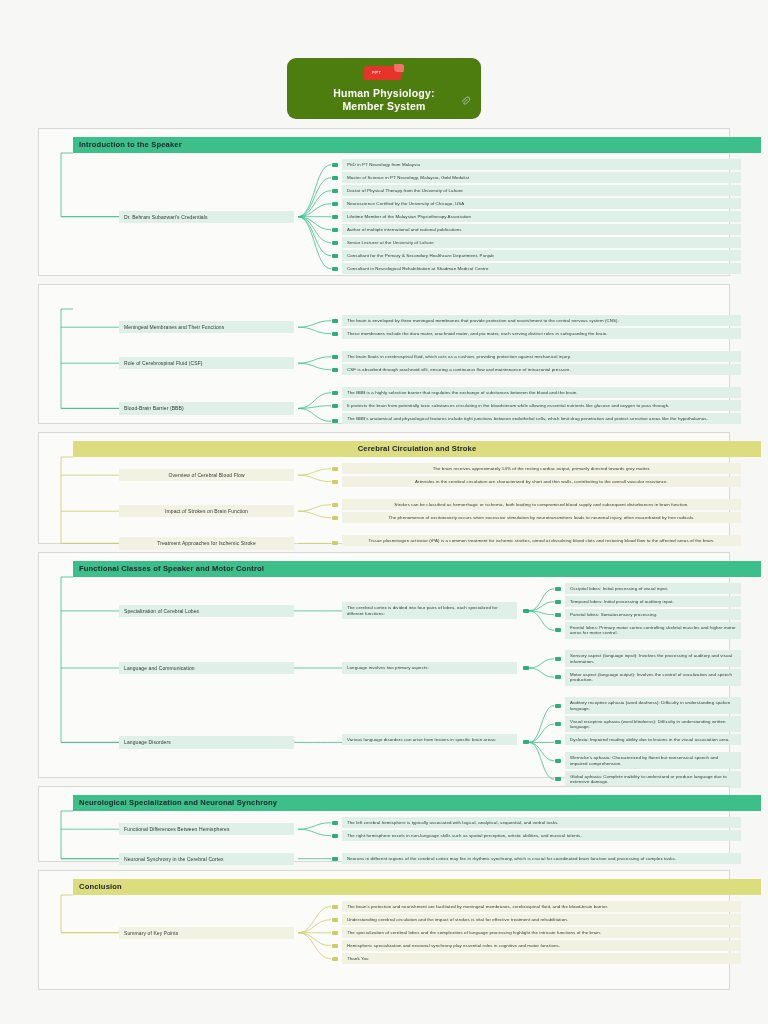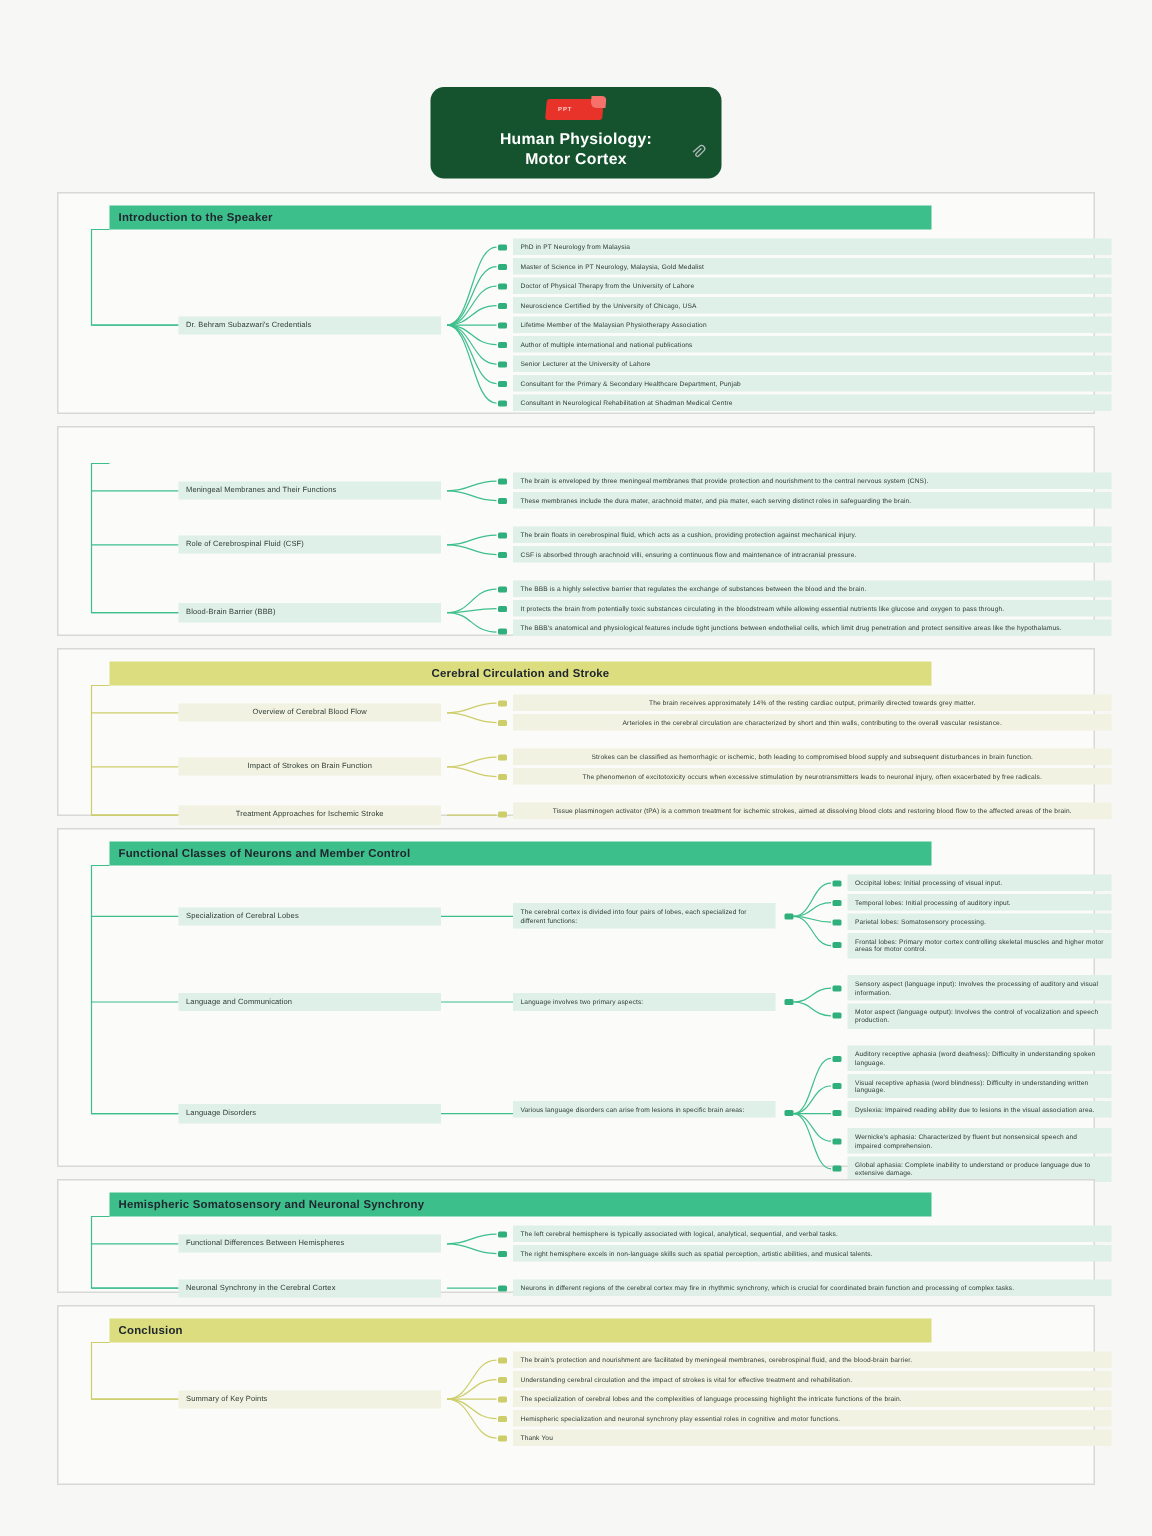--- a/index.html
+++ b/index.html
@@ -8,21 +8,21 @@
     background:#f7f7f5;
     font-family:"Liberation Sans", sans-serif;
     -webkit-font-smoothing:antialiased;
     overflow:hidden;
   }
   .page{position:relative;width:768px;height:1024px;}
 
   
   .title-card{
     position:absolute;left:287px;top:58px;width:194px;height:61px;
-    background:#14532d;border-radius:9px;
+    background:#4d7c0f;border-radius:9px;
     display:flex;flex-direction:column;align-items:center;justify-content:flex-end;
     padding-bottom:6px;box-sizing:border-box;
   }
   .ppt-badge{
     position:absolute;left:50%;top:6px;transform:translateX(-50%);
     width:40px;height:17px;
   }
   .ppt-badge .body{
     position:absolute;left:0;top:2px;width:38px;height:14px;
     background:#e8332a;border-radius:2px 8px 2px 2px;
@@ -44,21 +44,21 @@
     position:absolute;right:10px;bottom:12px;width:11px;height:11px;
     opacity:.85;
   }
 
   
   .panel{
     position:absolute;left:38px;width:692px;
     background:#fbfbf9;border:1px solid #d8d8d4;box-sizing:border-box;
   }
   .sec-title{
-    position:absolute;left:34px;top:8px;width:548px;min-height:16px;
+    position:absolute;left:34px;top:8px;width:688px;min-height:16px;
     padding:3px 6px;box-sizing:border-box;
     font-size:7.6px;font-weight:bold;color:#20272e;letter-spacing:.15px;
     line-height:9px;
   }
 
   
   .node{
     position:absolute;box-sizing:border-box;
     padding:3px 5px;
     font-size:4.5px;line-height:5.6px;color:#2d3b34;
@@ -86,21 +86,21 @@
 <div class="page">
 
   <div class="title-card">
     <div class="ppt-badge">
       <div class="body"></div>
       <div class="fold"></div>
       <div class="lbl">PPT</div>
     </div>
     <div class="title-text">
       <span>Human Physiology:</span><br>
-      <span>Motor Cortex</span>
+      <span>Member System</span>
     </div>
     <svg class="clip-icon" viewBox="0 0 24 24">
       <path d="M16 7l-7 7a2.5 2.5 0 003.5 3.5l7.5-7.5a4.5 4.5 0 10-6.4-6.4L5 11.2" fill="none" stroke="#c9ccd6" stroke-width="2" stroke-linecap="round"></path>
     </svg>
   </div>
 
   <div id="panels">
       <div class="panel t-green" style="top: 128px; height: 148px;">
         <div class="sec-title">Introduction to the Speaker</div>
         <svg class="links" width="692" height="148">
@@ -189,21 +189,21 @@
         <div class="node lvl3" style="left: 303px; width: 399px; top: 66px;">Strokes can be classified as hemorrhagic or ischemic, both leading to compromised blood supply and subsequent disturbances in brain function.</div>
         <div class="dot" style="left: 293px; top: 69.7px;"></div>
         <div class="node lvl3" style="left: 303px; width: 399px; top: 79px;">The phenomenon of excitotoxicity occurs when excessive stimulation by neurotransmitters leads to neuronal injury, often exacerbated by free radicals.</div>
         <div class="dot" style="left: 293px; top: 82.7px;"></div>
         <div class="node lvl1" style="left: 80px; width: 175px; top: 72.1px;">Impact of Strokes on Brain Function</div>
         <div class="node lvl3" style="left: 303px; width: 399px; top: 102px;">Tissue plasminogen activator (tPA) is a common treatment for ischemic strokes, aimed at dissolving blood clots and restoring blood flow to the affected areas of the brain.</div>
         <div class="dot" style="left: 293px; top: 108.4px;"></div>
         <div class="node lvl1" style="left: 80px; width: 175px; top: 104.3px;">Treatment Approaches for Ischemic Stroke</div>
       </div>
       <div class="panel t-green" style="top: 552px; height: 226px;">
-        <div class="sec-title">Functional Classes of Neurons and Member Control</div>
+        <div class="sec-title">Functional Classes of Speaker and Motor Control</div>
         <svg class="links" width="692" height="226">
           <path d="M490,57.900000000000006 C502.5,57.900000000000006 502.5,35.7 515,35.7" fill="none" stroke="#3dbf8c" stroke-width="0.8"></path>
           <path d="M490,57.900000000000006 C502.5,57.900000000000006 502.5,48.7 515,48.7" fill="none" stroke="#3dbf8c" stroke-width="0.8"></path>
           <path d="M490,57.900000000000006 C502.5,57.900000000000006 502.5,61.7 515,61.7" fill="none" stroke="#3dbf8c" stroke-width="0.8"></path>
           <path d="M490,57.900000000000006 C502.5,57.900000000000006 502.5,77.4 515,77.4" fill="none" stroke="#3dbf8c" stroke-width="0.8"></path>
           <path d="M255,57.900000000000006 C279,57.900000000000006 279,57.900000000000006 303,57.900000000000006" fill="none" stroke="#3dbf8c" stroke-width="0.8"></path>
           <path d="M490,115.00000000000001 C502.5,115.00000000000001 502.5,105.80000000000001 515,105.80000000000001" fill="none" stroke="#3dbf8c" stroke-width="0.8"></path>
           <path d="M490,115.00000000000001 C502.5,115.00000000000001 502.5,124.20000000000002 515,124.20000000000002" fill="none" stroke="#3dbf8c" stroke-width="0.8"></path>
           <path d="M255,115.00000000000001 C279,115.00000000000001 279,115.00000000000001 303,115.00000000000001" fill="none" stroke="#3dbf8c" stroke-width="0.8"></path>
           <path d="M490,189.40000000000003 C502.5,189.40000000000003 502.5,152.60000000000002 515,152.60000000000002" fill="none" stroke="#3dbf8c" stroke-width="0.8"></path>
@@ -243,21 +243,21 @@
         <div class="dot" style="left: 516px; top: 187.4px;"></div>
         <div class="node lvl3" style="left: 526px; width: 176px; top: 199.4px;">Wernicke's aphasia: Characterized by fluent but nonsensical speech and impaired comprehension.</div>
         <div class="dot" style="left: 516px; top: 205.8px;"></div>
         <div class="node lvl3" style="left: 526px; width: 176px; top: 217.8px;">Global aphasia: Complete inability to understand or produce language due to extensive damage.</div>
         <div class="dot" style="left: 516px; top: 224.2px;"></div>
         <div class="node lvl2" style="left: 303px; width: 175px; top: 180.8px;">Various language disorders can arise from lesions in specific brain areas:</div>
         <div class="dot" style="left: 484px; top: 187.4px;"></div>
         <div class="node lvl1" style="left: 80px; width: 175px; top: 183.3px;">Language Disorders</div>
       </div>
       <div class="panel t-green" style="top: 786px; height: 76px;">
-        <div class="sec-title">Hemispheric Somatosensory and Neuronal Synchrony</div>
+        <div class="sec-title">Neurological Specialization and Neuronal Synchrony</div>
         <svg class="links" width="692" height="76">
           <path d="M259,42.2 C275.5,42.2 275.5,35.7 292,35.7" fill="none" stroke="#3dbf8c" stroke-width="0.8"></path>
           <path d="M259,42.2 C275.5,42.2 275.5,48.7 292,48.7" fill="none" stroke="#3dbf8c" stroke-width="0.8"></path>
           <path d="M259,71.7 C275.5,71.7 275.5,71.7 292,71.7" fill="none" stroke="#3dbf8c" stroke-width="0.8"></path>
           <path d="M34,24 L22,24 L22,71.7 L80,71.7" fill="none" stroke="#3dbf8c" stroke-width="0.8"></path>
           <path d="M22,42.2 L80,42.2" fill="none" stroke="#3dbf8c" stroke-width="0.8"></path>
           <path d="M22,71.7 L80,71.7" fill="none" stroke="#3dbf8c" stroke-width="0.8"></path>
         </svg>
         <div class="node lvl3" style="left: 303px; width: 399px; top: 30px;">The left cerebral hemisphere is typically associated with logical, analytical, sequential, and verbal tasks.</div>
         <div class="dot" style="left: 293px; top: 33.7px;"></div>

